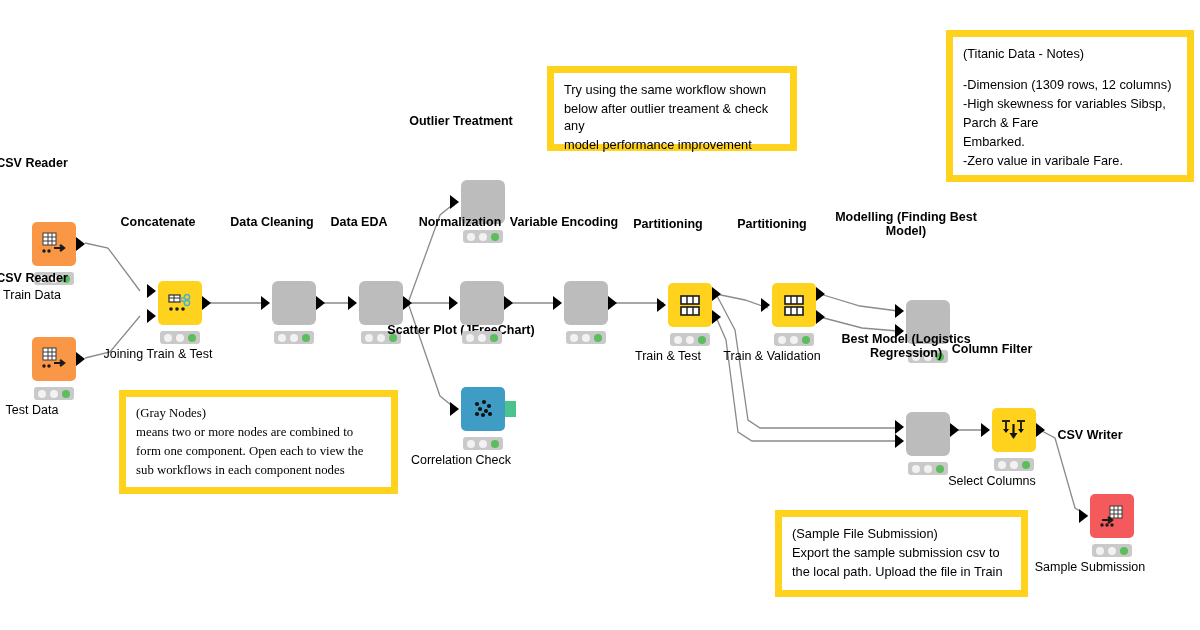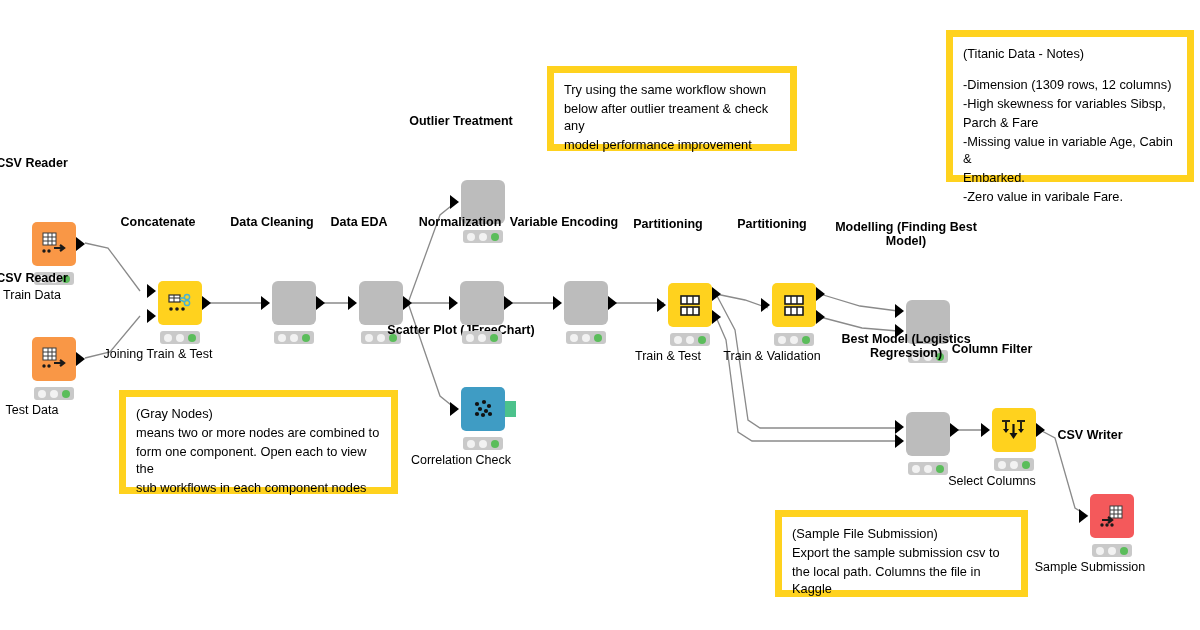--- a/index.html
+++ b/index.html
@@ -321,21 +321,21 @@
     <div class="port out" style="left:44px;top:27px;"></div>
     <div class="status">
       <i></i>
         <i></i>
         <i class="on"></i>
     </div>
     <div class="node-caption">Train &amp; Validation</div>
   </div>
 
   <div class="node" style="left:906px;top:300px;">
-    <div class="node-title two-line" style="bottom:52px;width:160px;">Modelling (Finding Best Model)</div>
+    <div class="node-title two-line" style="bottom:62px;width:160px;">Modelling (Finding Best Model)</div>
     <div class="node-box gray"></div>
     <div class="port in" style="left:-11px;top:4px;"></div>
     <div class="port in" style="left:-11px;top:24px;"></div>
     <div class="status">
       <i></i>
         <i></i>
         <i class="on"></i>
     </div>
   </div>
 
@@ -408,36 +408,35 @@
     </div>
   </div>
 
   <div class="annot" style="left:946px;top:30px;width:248px;height:152px;">
     <div class="annot-inner">
       <p>(Titanic Data - Notes)</p>
       <p class="gap"></p>
       <p>-Dimension (1309 rows, 12 columns)</p>
       <p>-High skewness for variables Sibsp,</p>
       <p>Parch &amp; Fare</p>
-      <p>-Missing value in variable Age, Cabin &amp;</p>
       <p>Embarked.</p>
       <p>-Zero value in varibale Fare.</p>
     </div>
   </div>
 
-  <div class="annot" style="left:119px;top:390px;width:279px;height:104px;">
+  <div class="annot" style="left:119px;top:390px;width:279px;height:104px;font-family:Liberation Serif, serif;">
     <div class="annot-inner">
       <p>(Gray Nodes)</p>
       <p>means two or more nodes are combined to</p>
       <p>form one component. Open each to view the</p>
       <p>sub workflows in each component nodes</p>
     </div>
   </div>
 
   <div class="annot" style="left:775px;top:510px;width:253px;height:87px;">
     <div class="annot-inner">
       <p>(Sample File Submission)</p>
       <p>Export the sample submission csv to</p>
-      <p>the local path. Columns the file in Kaggle</p>
+      <p>the local path. Upload the file in Train</p>
     </div>
   </div>
 
 </div>
 
 </body></html>

